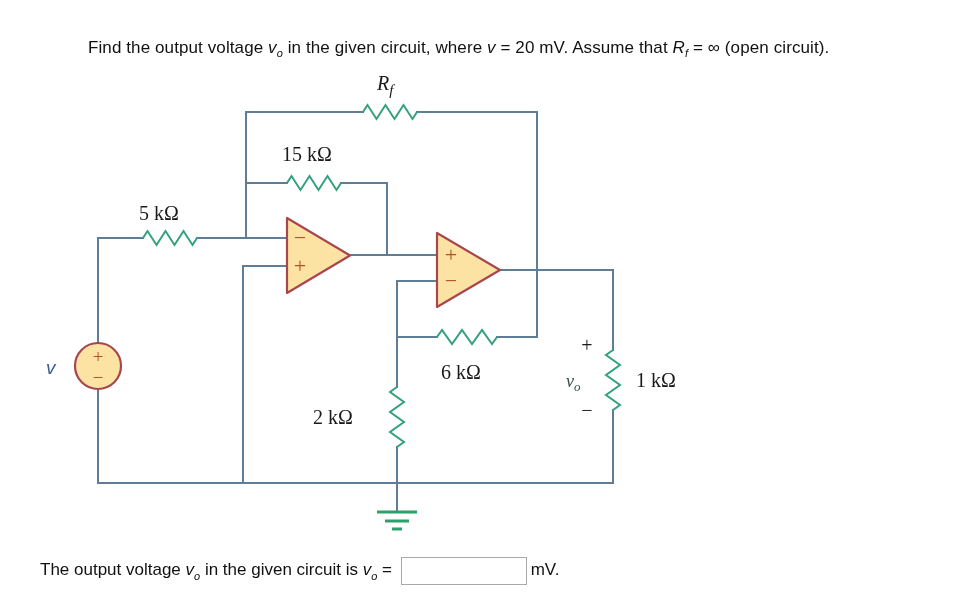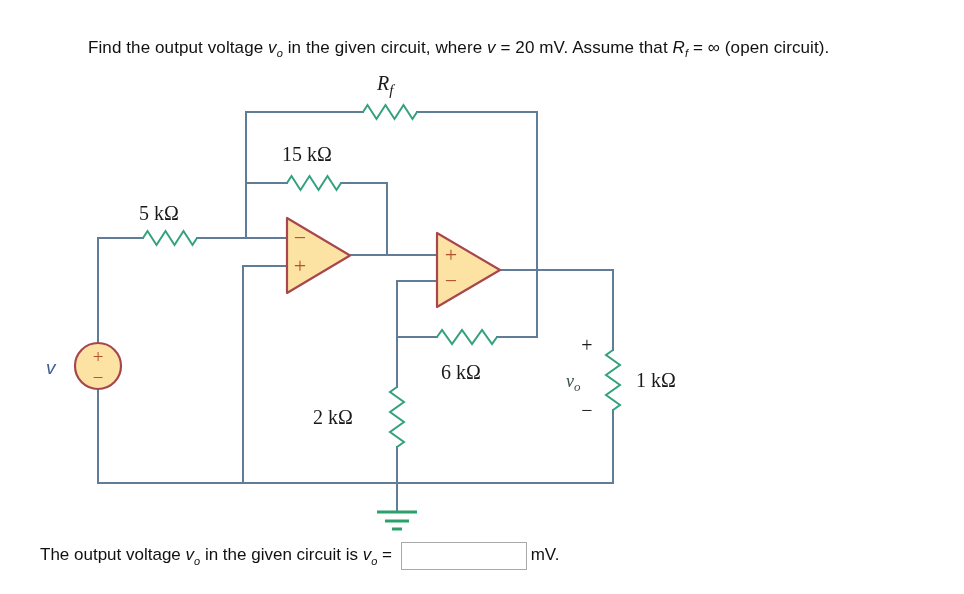--- a/index.html
+++ b/index.html
@@ -20,21 +20,21 @@
   .comp { fill:var(--component-fill); stroke:var(--component-stroke); stroke-width:2.2; stroke-linejoin:round; }
   text { font-family:"Liberation Serif", serif; }
   .lbl { fill:var(--label); font-size:20px; }
   .sym { fill:var(--symbol); font-size:22px; text-anchor:middle; }
   .sym-small { fill:var(--symbol); font-size:19px; text-anchor:middle; }
   .vo-lbl { fill:var(--vo-label); font-size:18px; font-style:italic; }
   .v-lbl { fill:var(--v-label); font-size:19px; font-style:italic; font-family:"Liberation Sans",sans-serif; }
   .italic { font-style:italic; }
   .pol { fill:var(--label); font-size:20px; text-anchor:middle; }
   .question {
-    position:absolute; left:40px; top:542px; font-size:17px; color:#111;
+    position:absolute; left:40px; top:557px; font-size:17px; color:#111;
     white-space:nowrap;
   }
   .question input {
     width:116px; height:26px; border:1px solid #a9a9a9; background:#fff;
     vertical-align:middle; margin:0 4px; font-size:16px; padding:0 4px;
     font-family:"Liberation Sans", sans-serif; box-sizing:content-box;
   }
 </style>
 </head>
 <body>

